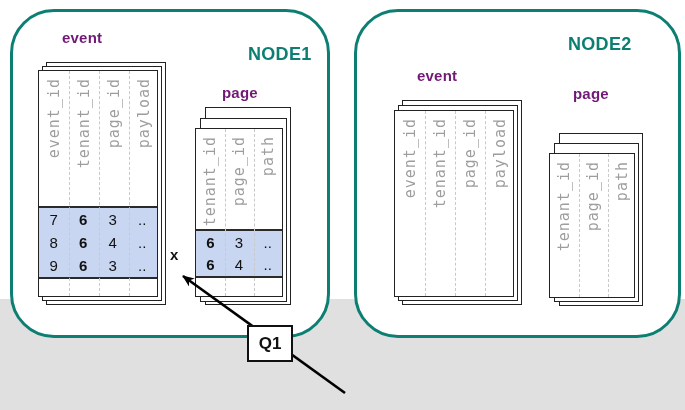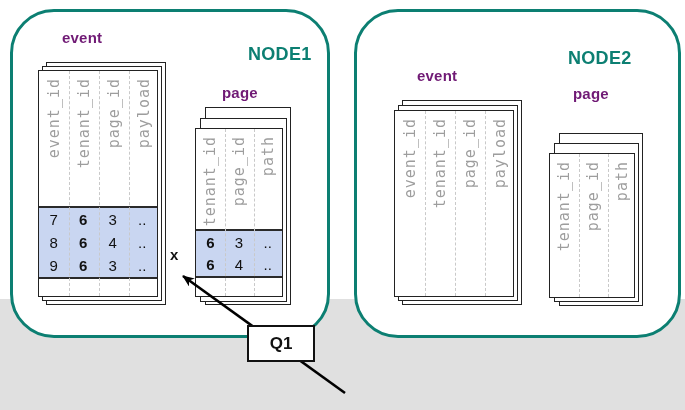--- a/index.html
+++ b/index.html
@@ -33,21 +33,21 @@
     position:absolute;left:0;right:0;background:#c9d6f1;
     border-top:2px solid #2a2a2a;border-bottom:2px solid #2a2a2a;
     box-sizing:border-box;z-index:0;display:flex;flex-direction:column;
   }
   .drow{display:flex;flex:1;align-items:center;}
   .dcell{flex:1;text-align:center;font-size:15px;color:#111;}
   .dcell.bold{font-weight:bold;}
   .xmark{position:absolute;left:170px;top:246px;font-size:15px;font-weight:600;color:#111;z-index:4;}
   .overlay{position:absolute;left:0;top:0;z-index:5;pointer-events:none;}
   .qbox{
-    position:absolute;left:247px;top:325px;width:68px;height:37px;background:#fff;
+    position:absolute;left:247px;top:325px;width:46px;height:37px;background:#fff;
     border:2.5px solid #111;box-sizing:border-box;z-index:6;
     display:flex;align-items:center;justify-content:center;
     font-size:17px;font-weight:bold;color:#111;
   }
 </style>
 </head>
 <body>
 
 <div class="stage">
 
@@ -122,21 +122,21 @@
         <span class="vtext">page_id</span>
       </div>
     <div class="collabel" style="left:58px;width:29px;">
         <span class="vtext">path</span>
       </div>
   </div>
 
   <span class="xmark">x</span>
 
   <div class="node node2"></div>
-  <div class="node-label" style="left:568px;top:48px;">NODE2</div>
+  <div class="node-label" style="left:568px;top:34px;">NODE2</div>
 
   <div class="tbl-title" style="left:417px;top:67px;">event</div>
   <div class="sheet b2" style="left:402px;top:100px;width:120px;height:205px;"></div>
   <div class="sheet b1" style="left:398px;top:105px;width:120px;height:196px;"></div>
   <div class="sheet front" style="left:394px;top:110px;width:120px;height:187px;">
     <div class="vline" style="left:30px;"></div>
     <div class="vline" style="left:60px;"></div>
     <div class="vline" style="left:90px;"></div>
     <div class="collabel" style="left:0;width:30px;">
         <span class="vtext">event_id</span>

